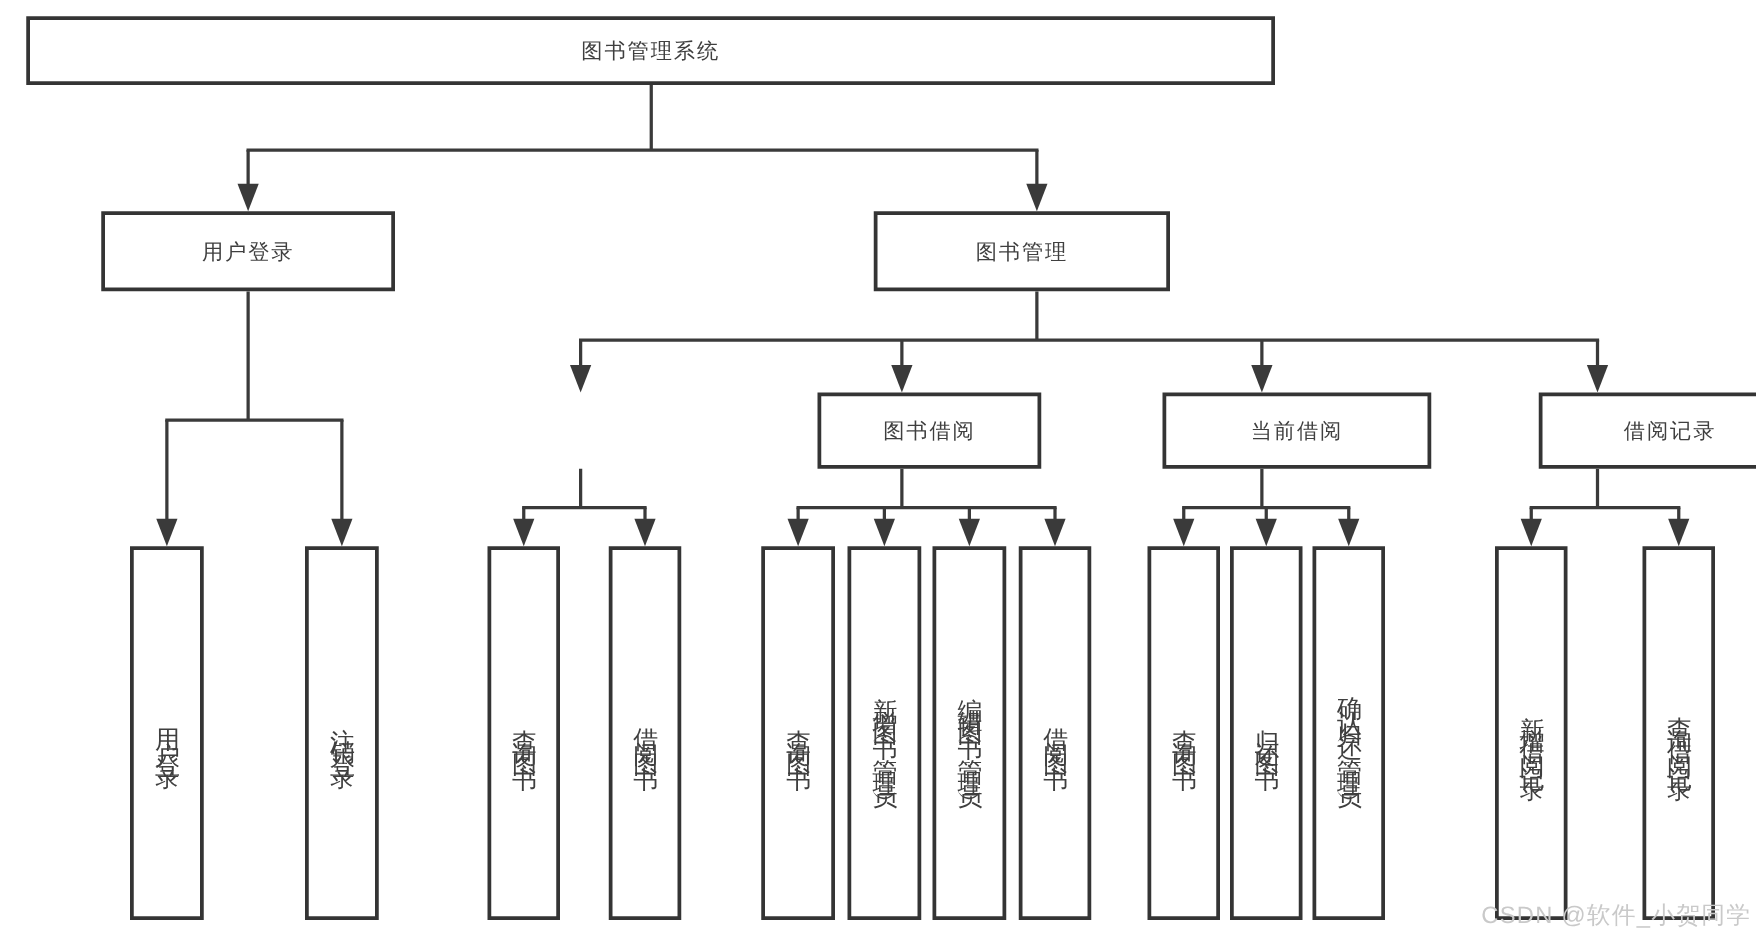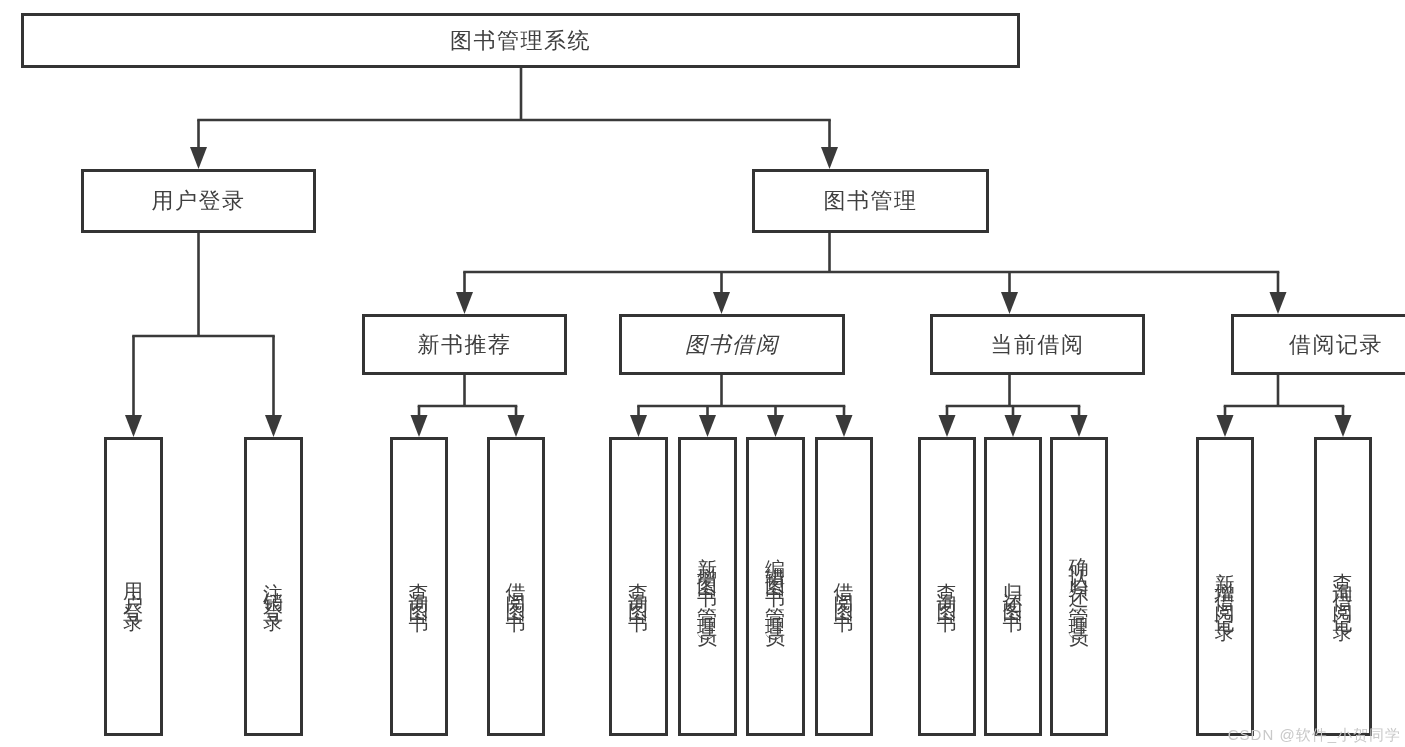--- a/index.html
+++ b/index.html
@@ -8,28 +8,28 @@
     background:#ffffff; overflow:hidden;
     font-family:"Liberation Sans", sans-serif;
   }
   svg.connectors { position:absolute; left:0; top:0; width:1405px; height:747px; }
   .node {
     position:absolute; box-sizing:border-box;
     background:#ffffff; border:3px solid #343434;
     display:flex; align-items:center; justify-content:center;
     color:#3f3f3f;
   }
-  .box-h { font-size:22px; letter-spacing:1.5px;align-items:center; }
+  .box-h { font-size:17px; letter-spacing:1.5px;align-items:center; }
   .box-v {
     writing-mode:vertical-rl; text-orientation:mixed;
     font-size:20px; letter-spacing:10px; line-height:1;
   }
   .watermark {
     position:absolute; right:4px; bottom:2px;
-    font-size:15px; letter-spacing:1px;
+    font-size:19px; letter-spacing:1px;
     color:#c9c9c9; white-space:nowrap;
   }
 </style>
 </head>
 <body>
 
 <div class="canvas">
 
   <svg class="connectors" viewBox="0 0 1405 747" xmlns="http://www.w3.org/2000/svg">
       <line x1="521" y1="68" x2="521" y2="120" stroke="#3a3a3a" stroke-width="2.6"></line>
@@ -86,28 +86,25 @@
       <polygon points="1334.5,415 1351.5,415 1343,437" fill="#3a3a3a"></polygon>
     </svg>
 
   <div class="node box-h" style="left:21px; top:13px; width:999px; height:55px;">
     <span>图书管理系统</span>
   </div>
 
   <div class="node box-h" style="left:81px; top:169px; width:235px; height:64px;">
     <span>用户登录</span>
   </div>
-  <div class="node box-h" style="left:752px; top:169px; width:237px; height:64px;">
+  <div class="node box-h" style="left:699px; top:169px; width:237px; height:64px;">
     <span>图书管理</span>
   </div>
 
-  <div class="node box-h" style="left:362px; top:314px; width:205px; height:61px;">
-    <span>新书推荐</span>
-  </div>
-  <div class="node box-h" style="left:619px; top:314px; width:226px; height:61px;font-style:italic;">
+  <div class="node box-h" style="left:654px; top:314px; width:179px; height:61px;">
     <span>图书借阅</span>
   </div>
   <div class="node box-h" style="left:902px; top:314px; width:215px; height:61px;margin-left:28px;">
     <span>当前借阅</span>
   </div>
   <div class="node box-h" style="left:1231px; top:314px; width:210px; height:61px;">
     <span>借阅记录</span>
   </div>
 
   <div class="node box-v" style="left:104px; top:437px; width:59px; height:299px;">

